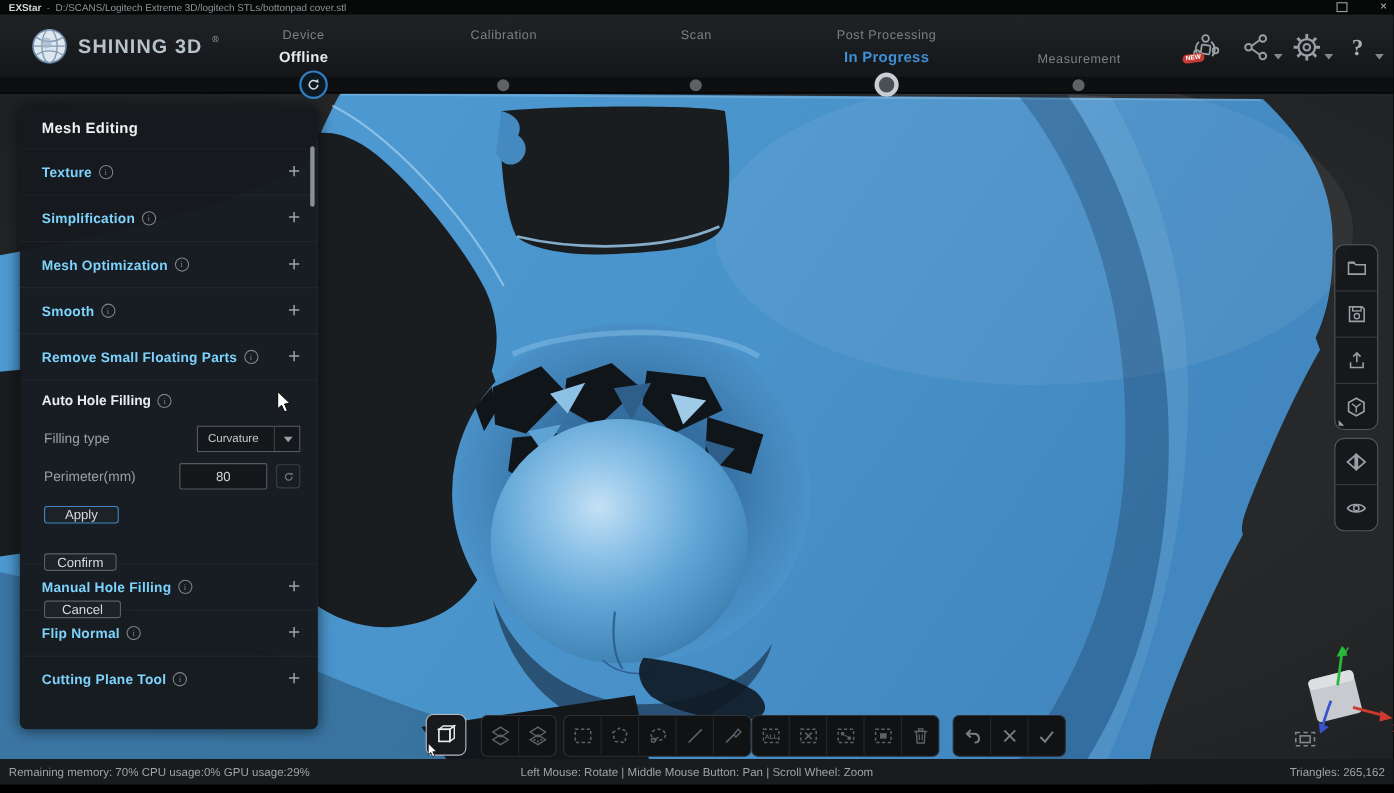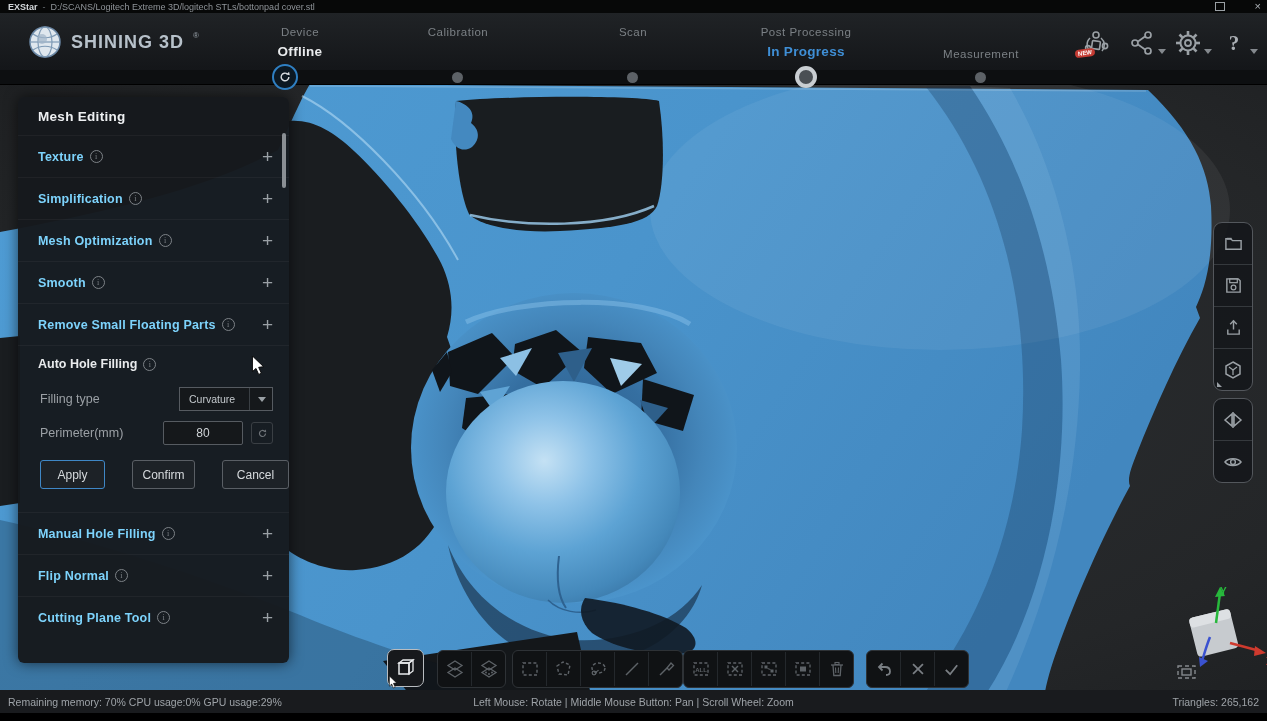--- a/index.html
+++ b/index.html
@@ -69,21 +69,21 @@
   .dropdown .val{font-size:10.5px;color:#c3c8cc;margin-left:9px;}
   .dd-div{position:absolute;right:22px;top:0;height:100%;border-left:1px solid #3a3f44;}
   .dd-tri{position:absolute;right:6px;top:9px;width:0;height:0;border-left:4px solid transparent;
           border-right:4px solid transparent;border-top:5px solid #9aa0a5;}
   .num{margin-left:auto;width:74px;height:20px;background:#15181b;border:1px solid #565b61;
        border-radius:2px;color:#d0d4d8;font-size:12px;text-align:center;
        font-family:"Liberation Sans",sans-serif;}
   .reset-btn{width:20px;height:20px;margin-left:8px;border:1px solid #3a3f44;border-radius:3px;
              display:flex;align-items:center;justify-content:center;}
   .hint{padding:6px 24px 0 22px;font-size:10px;line-height:14px;color:#83888d;height:38px;}
-  .btnrow{display:flex;gap:27px;padding:10px 0 0 22px;height:38px;}
+  .btnrow{display:flex;gap:27px;padding:10px 0 0 22px;height:38px;flex-direction:column;}
   .pbtn{height:27px;border-radius:3px;background:#1d2227;color:#d6dadd;font-size:12px;
         display:flex;align-items:center;justify-content:center;font-family:"Liberation Sans",sans-serif;}
   .pbtn.apply{width:66px;border:1.5px solid #3f87c6;}
   .pbtn.gray{border:1px solid #5a5f65;}
   .pbtn.confirm{width:64px;}
   .pbtn.cancel{width:68px;}
   .gap18{height:14px;}
   .scrollthumb{position:absolute;right:3px;top:36px;width:4px;height:55px;background:#8a8f94;
                border-radius:2px;z-index:11;}
   
@@ -233,21 +233,21 @@
       <ellipse cx="17" cy="17" rx="7" ry="15" fill="none" stroke="#7e9ab5" stroke-width="1.2"></ellipse>
       <line x1="2" y1="17" x2="32" y2="17" stroke="#7e9ab5" stroke-width="1.2"></line>
       <path d="M5,9 C12,14 22,14 29,9" fill="none" stroke="#7e9ab5" stroke-width="1.2"></path>
       <path d="M5,25 C12,20 22,20 29,25" fill="none" stroke="#7e9ab5" stroke-width="1.2"></path>
       <circle cx="14" cy="14" r="5" fill="#9fb4c8" opacity="0.7"></circle>
     </svg>
     <span class="brand-name">SHINING 3D</span>
     <span class="brand-reg">®</span>
   </div>
 
-  <div class="step" style="left:190px;text-align:center;">
+  <div class="step" style="left:166px;text-align:center;">
     <div class="lbl">Device</div>
     <div class="sta">Offline</div>
   </div>
   <div class="step" style="left:348px;">
     <div class="lbl">Calibration</div>
   </div>
   <div class="step" style="left:696px;">
     <div class="lbl">Post Processing</div>
     <div class="sta blue">In Progress</div>
   </div>

